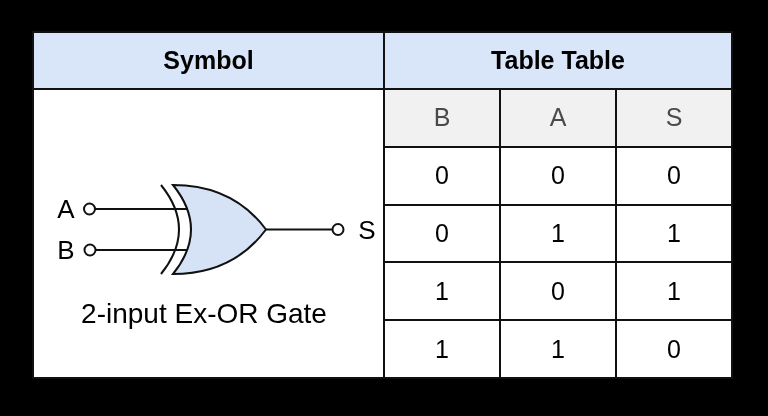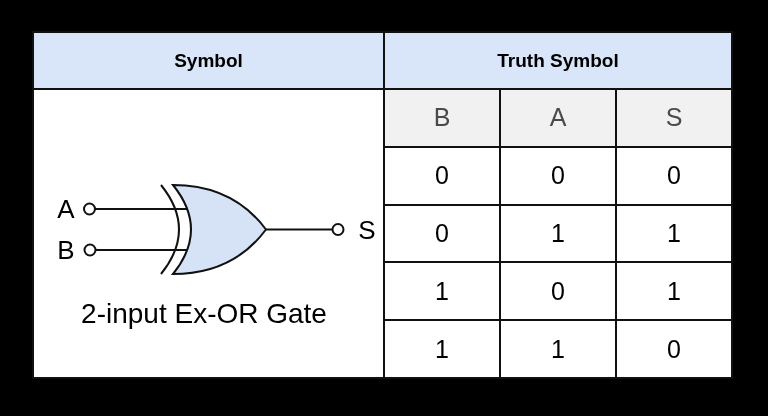--- a/index.html
+++ b/index.html
@@ -28,21 +28,21 @@
     height: 57px;
     flex: 0 0 57px;
     border-bottom: 2px solid #111111;
     box-sizing: border-box;
   }
   .header-cell {
     display: flex;
     align-items: center;
     justify-content: center;
     background: #d9e5f8;
-    font-size: 19px;
+    font-size: 25px;
     font-weight: bold;
     color: #000000;
     box-sizing: border-box;
   }
   .header-cell.symbol {
     width: 351px;
     flex: 0 0 351px;
     border-right: 2px solid #111111;
   }
   .header-cell.truth { flex: 1; }
@@ -90,21 +90,21 @@
   }
 </style>
 </head>
 <body>
 
 <div class="stage">
   <div class="panel">
 
     <div class="header-row">
       <div class="header-cell symbol">Symbol</div>
-      <div class="header-cell truth">Truth Symbol</div>
+      <div class="header-cell truth">Table Table</div>
     </div>
 
     <div class="body-row">
 
       <div class="symbol-cell">
         <svg viewBox="0 0 349 287">
 
           <line x1="61" y1="119" x2="158" y2="119" stroke="#111111" stroke-width="2"></line>
           <line x1="62" y1="160" x2="158" y2="160" stroke="#111111" stroke-width="2"></line>
 

